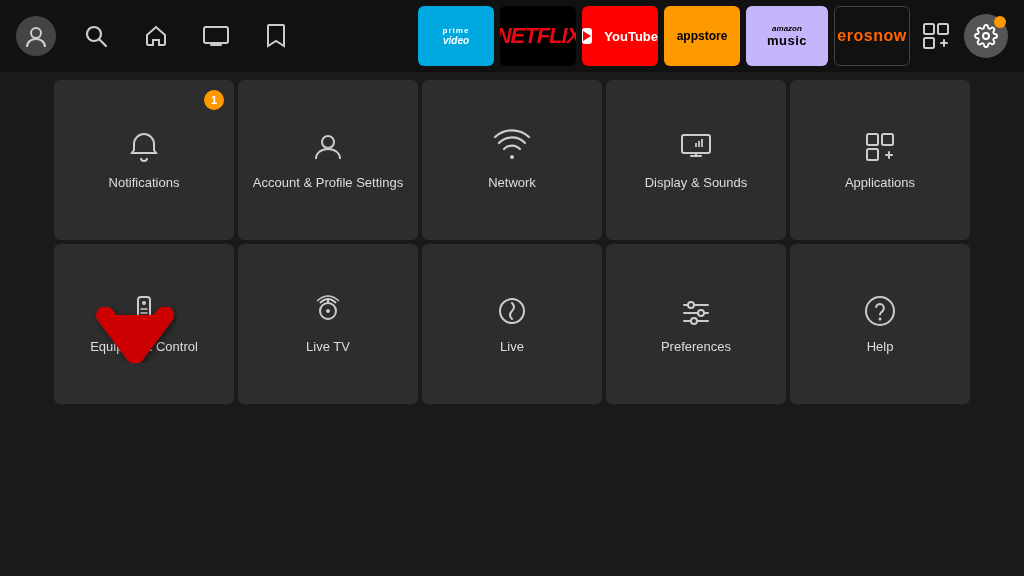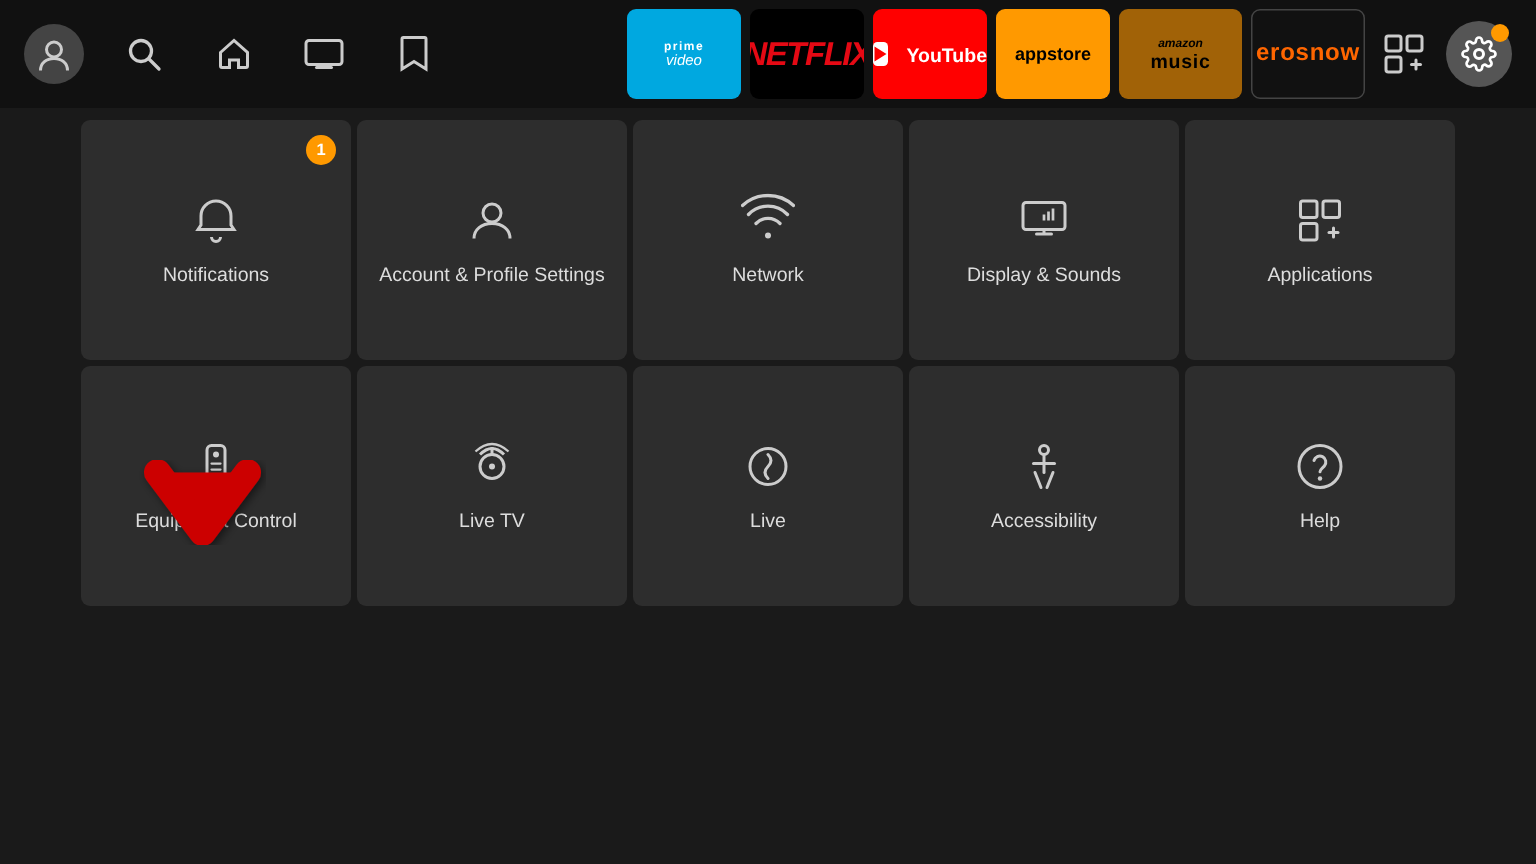--- a/index.html
+++ b/index.html
@@ -71,21 +71,21 @@
       font-weight: bold;
     }
     .app-pill.prime .prime-top {
       font-size: 8px;
       font-weight: 900;
       letter-spacing: 1px;
     }
     .app-pill.prime .prime-bottom {
       font-size: 10px;
       font-style: italic;
-      font-weight: 400;
+      font-weight: 700;
     }
 
     .app-pill.netflix {
       background: #000000;
       width: 76px;
     }
     .app-pill.netflix span {
       color: #E50914;
       font-size: 22px;
       font-weight: 900;
@@ -123,21 +123,21 @@
       background: #FF9900;
       width: 76px;
     }
     .app-pill.appstore span {
       color: #000;
       font-size: 12px;
       font-weight: bold;
     }
 
     .app-pill.amazon-music {
-      background: #a16207;
+      background: #c4b5fd;
       width: 82px;
       flex-direction: column;
     }
     .app-pill.amazon-music .am-top {
       font-size: 8px;
       font-style: italic;
       font-weight: 900;
       color: #000;
     }
     .app-pill.amazon-music .am-bottom {
@@ -435,34 +435,35 @@
   <div class="settings-tile">
     <div class="tile-icon">
       <svg width="36" height="36" viewBox="0 0 36 36" fill="none">
         <circle cx="18" cy="18" r="12" stroke="#ccc" stroke-width="2"></circle>
         <path d="M18 10 Q22 14 18 18 Q14 22 18 26" stroke="#ccc" stroke-width="2" fill="none" stroke-linecap="round"></path>
       </svg>
     </div>
     <div class="tile-label">Live</div>
   </div>
 
-
-
-  <div class="settings-tile">
-    <div class="tile-icon">
-      <svg width="36" height="36" viewBox="0 0 36 36" fill="none">
-        <circle cx="18" cy="7" r="3" stroke="#ccc" stroke-width="2"></circle>
-        <line x1="18" y1="10" x2="18" y2="22" stroke="#ccc" stroke-width="2" stroke-linecap="round"></line>
-        <line x1="11" y1="16" x2="25" y2="16" stroke="#ccc" stroke-width="2" stroke-linecap="round"></line>
-        <path d="M12 22 L16 32" stroke="#ccc" stroke-width="2" stroke-linecap="round"></path>
-        <path d="M24 22 L20 32" stroke="#ccc" stroke-width="2" stroke-linecap="round"></path>
-      </svg>
-    </div>
-    <div class="tile-label">Accessibility</div>
-  </div>
+  <div class="settings-tile">
+    <div class="tile-icon">
+      <svg width="36" height="36" viewBox="0 0 36 36" fill="none">
+        <line x1="6" y1="12" x2="30" y2="12" stroke="#ccc" stroke-width="2" stroke-linecap="round"></line>
+        <line x1="6" y1="20" x2="30" y2="20" stroke="#ccc" stroke-width="2" stroke-linecap="round"></line>
+        <line x1="6" y1="28" x2="30" y2="28" stroke="#ccc" stroke-width="2" stroke-linecap="round"></line>
+        <circle cx="13" cy="12" r="3" fill="#2d2d2d" stroke="#ccc" stroke-width="2"></circle>
+        <circle cx="23" cy="20" r="3" fill="#2d2d2d" stroke="#ccc" stroke-width="2"></circle>
+        <circle cx="16" cy="28" r="3" fill="#2d2d2d" stroke="#ccc" stroke-width="2"></circle>
+      </svg>
+    </div>
+    <div class="tile-label">Preferences</div>
+  </div>
+
+
 
   <div class="settings-tile">
     <div class="tile-icon">
       <svg width="36" height="36" viewBox="0 0 36 36" fill="none">
         <circle cx="18" cy="18" r="14" stroke="#ccc" stroke-width="2"></circle>
         <path d="M14 14a4 4 0 117 3.5c-.5 1-3 2.5-3 4" stroke="#ccc" stroke-width="2" fill="none" stroke-linecap="round"></path>
         <circle cx="18" cy="26" r="1.5" fill="#ccc"></circle>
       </svg>
     </div>
     <div class="tile-label">Help</div>

